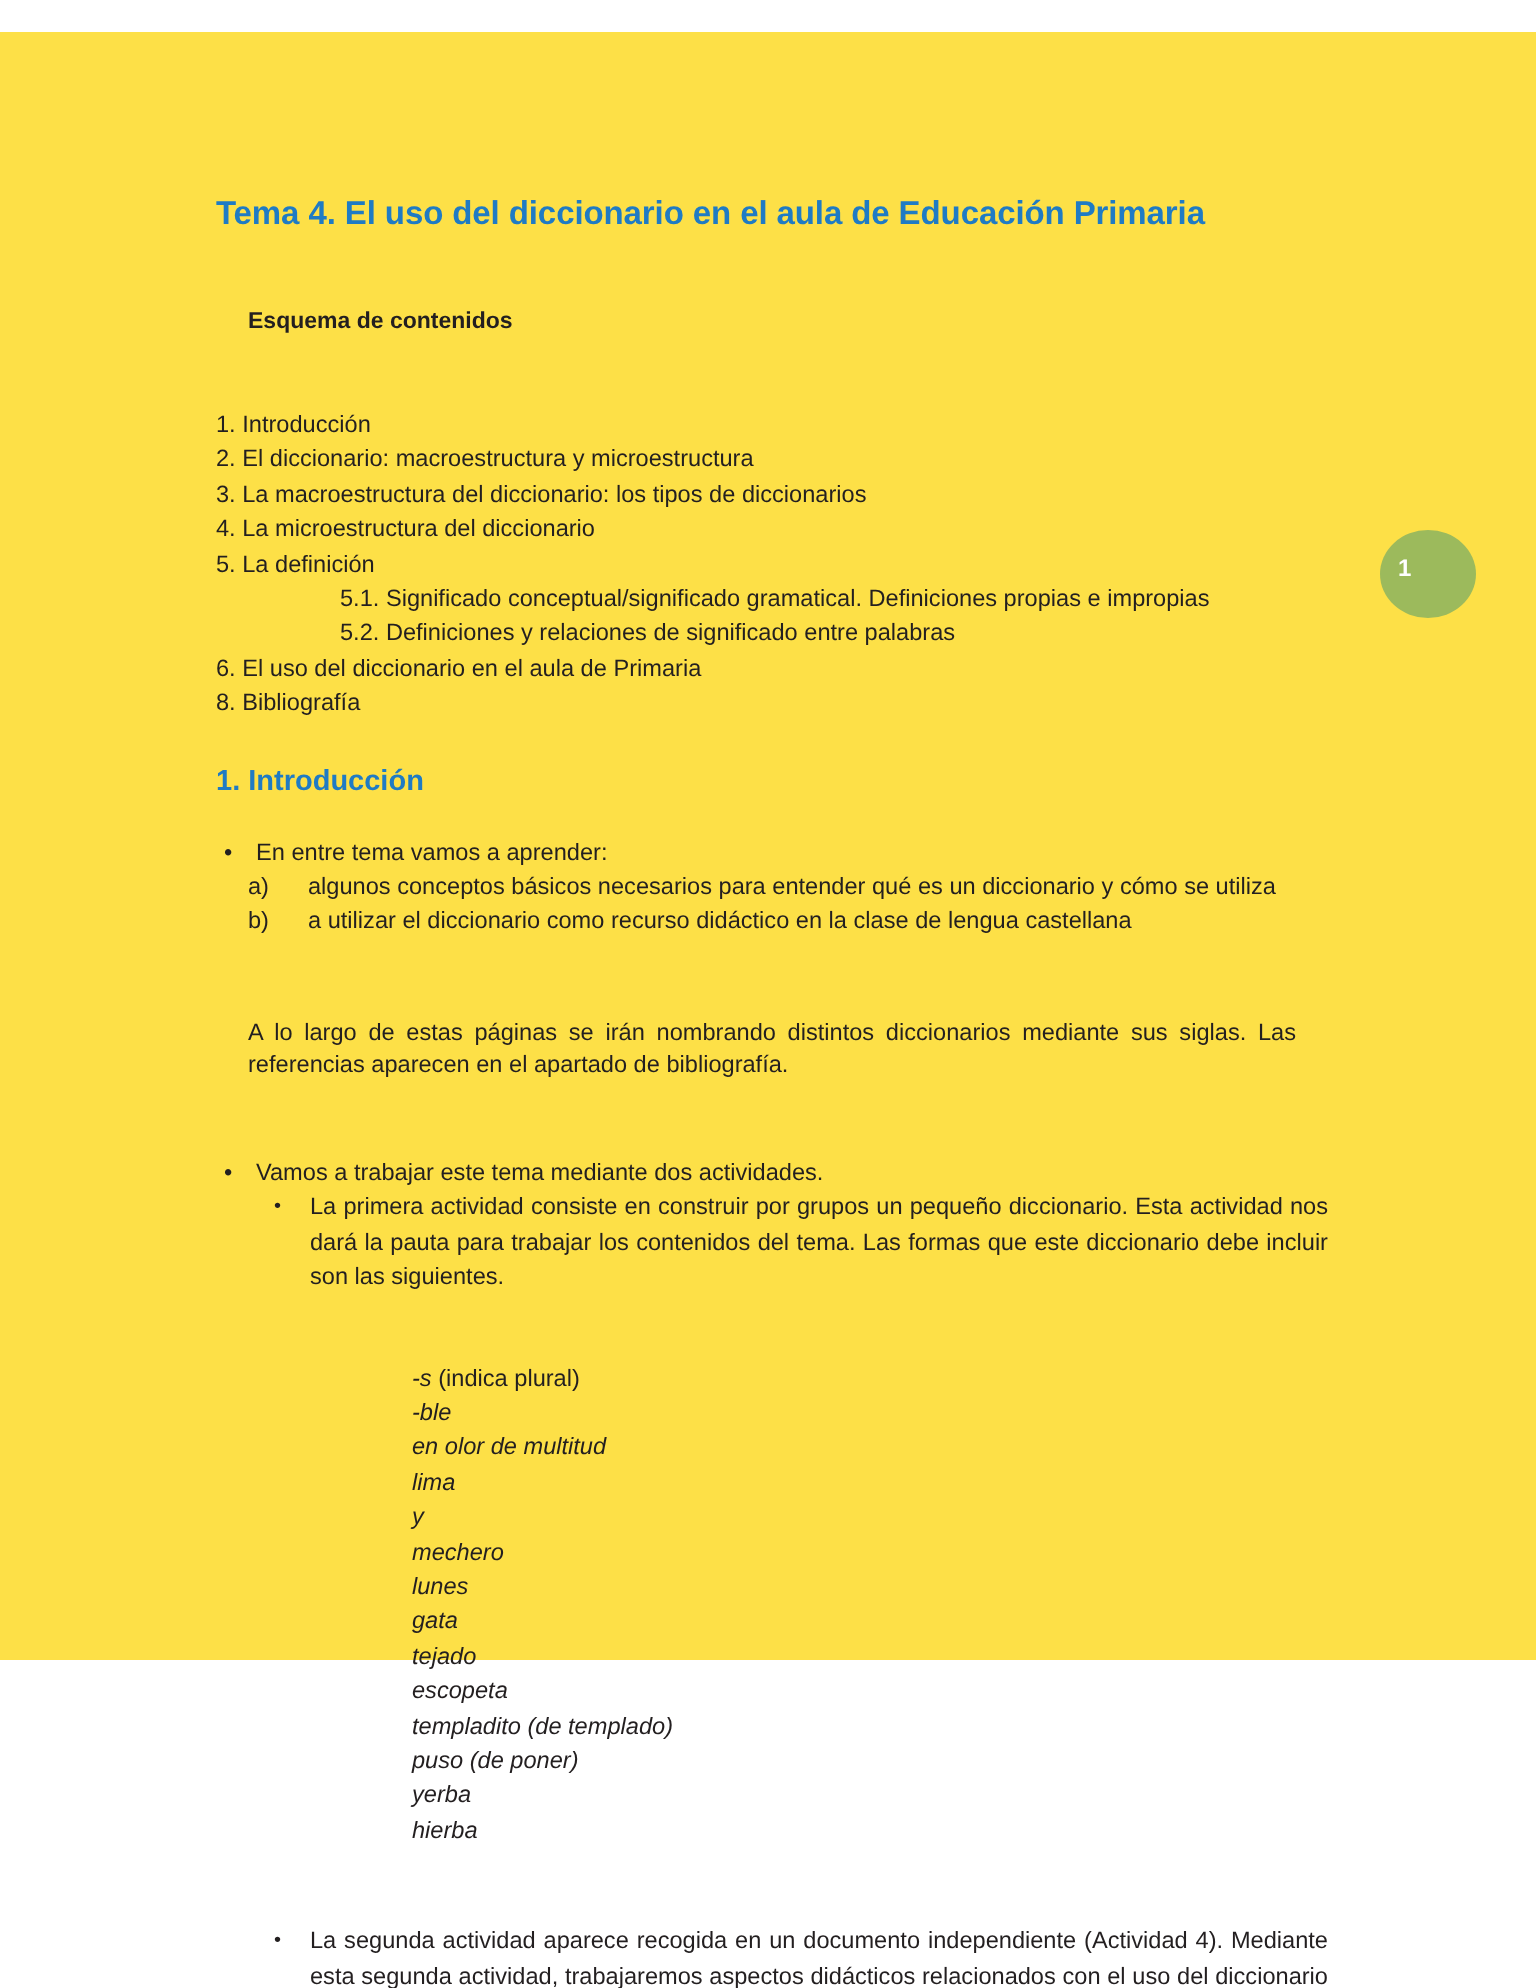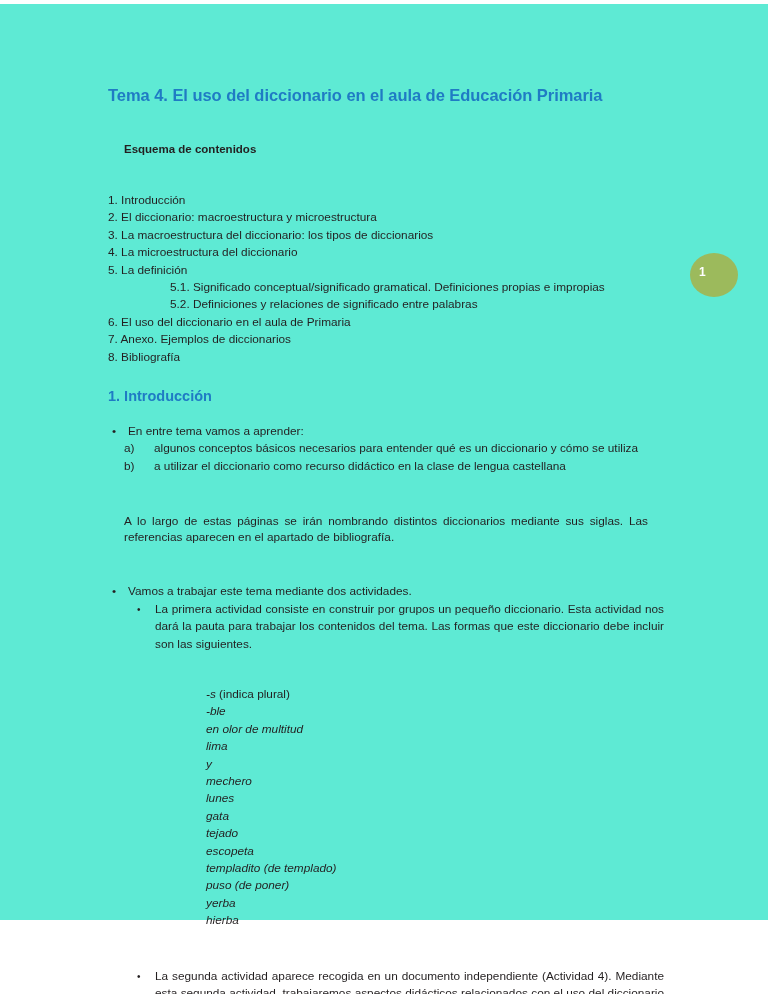--- a/index.html
+++ b/index.html
@@ -14,24 +14,24 @@
     position: relative;
     overflow: hidden;
     font-family: "Liberation Sans", "DejaVu Sans", sans-serif;
     color: #231f20;
     -webkit-font-smoothing: antialiased;
   }
 
   .page {
     position: absolute;
     left: 0;
-    top: 4px;
+    top: 16px;
     width: 768px;
-    height: 916px;
-    background: #5eead4;
+    height: 814px;
+    background: #fde047;
   }
 
   
   .content {
     position: absolute;
     left: 108px;
     top: 0;
     width: 556px;
   }
 
@@ -192,21 +192,20 @@
 
     <div class="toc">
       <div class="toc-line">1. Introducción</div>
       <div class="toc-line">2. El diccionario: macroestructura y microestructura</div>
       <div class="toc-line">3. La macroestructura del diccionario: los tipos de diccionarios</div>
       <div class="toc-line">4. La microestructura del diccionario</div>
       <div class="toc-line">5. La definición</div>
       <div class="toc-line toc-sub">5.1. Significado conceptual/significado gramatical. Definiciones propias e impropias</div>
       <div class="toc-line toc-sub">5.2. Definiciones y relaciones de significado entre palabras</div>
       <div class="toc-line">6. El uso del diccionario en el aula de Primaria</div>
-      <div class="toc-line">7. Anexo. Ejemplos de diccionarios</div>
       <div class="toc-line">8. Bibliografía</div>
     </div>
 
     <h2 class="section-head">1. Introducción</h2>
 
     <div class="spacer-md"></div>
 
     <div class="blist">
       <div class="bullet-row">
         <span class="dot">•</span>

